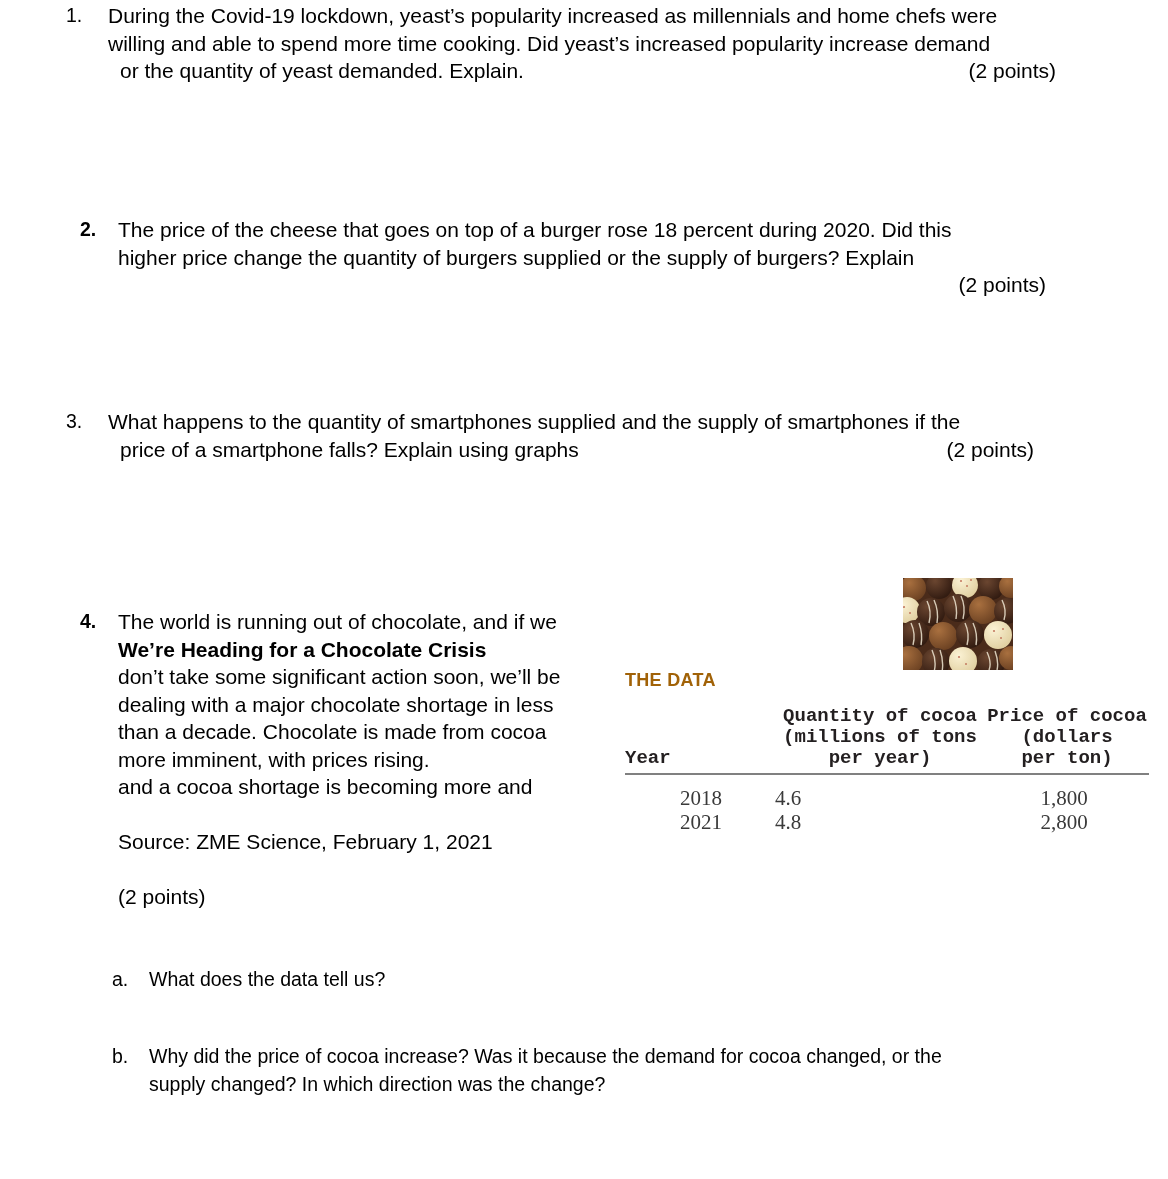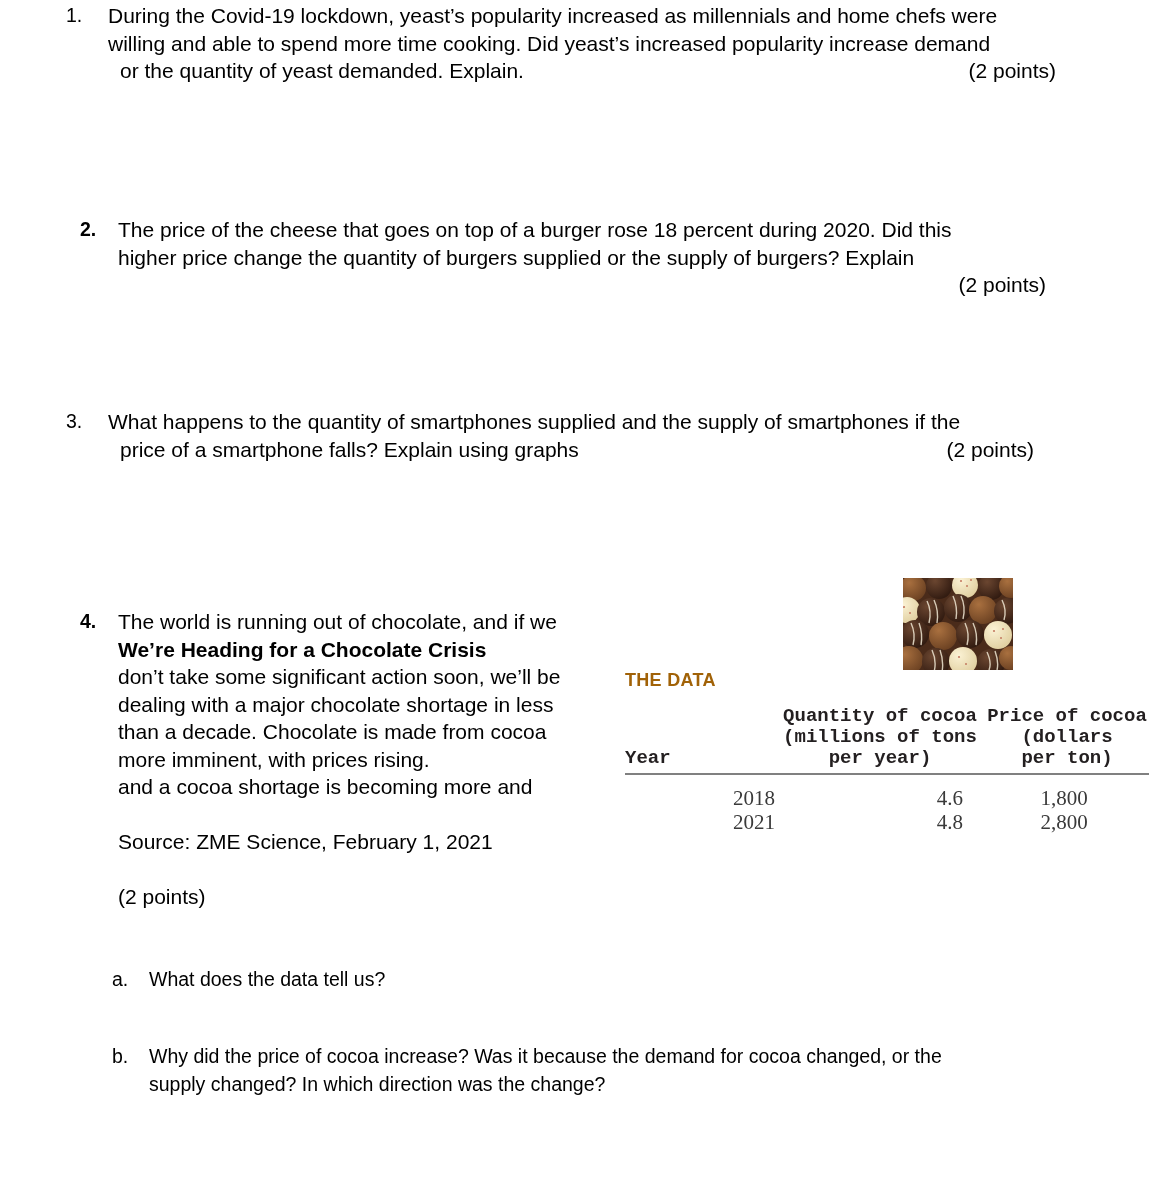--- a/index.html
+++ b/index.html
@@ -149,22 +149,22 @@
   #cocoa-table thead tr { border-bottom: 2px solid #808080; }
 
   #cocoa-table td {
     font-family: "Liberation Serif", serif;
     font-size: 21px;
     line-height: 24px;
     color: #3a3a3a;
     padding: 0;
   }
   #cocoa-table tbody tr:first-child td { padding-top: 11px; }
-  #cocoa-table td.col-year  { text-align: right; padding-left: 2px; }
-  #cocoa-table td.col-qty   { text-align: right; padding-right: 22px; }
+  #cocoa-table td.col-year  { text-align: center; padding-left: 2px; }
+  #cocoa-table td.col-qty   { text-align: left; padding-right: 22px; }
   #cocoa-table td.col-price { text-align: center; padding-right: 6px; }
 </style>
 </head>
 <body>
 
 <div class="page">
 
   <div class="q" id="question-1">
     <div class="q-marker">1.</div>
     <div class="q-body">

